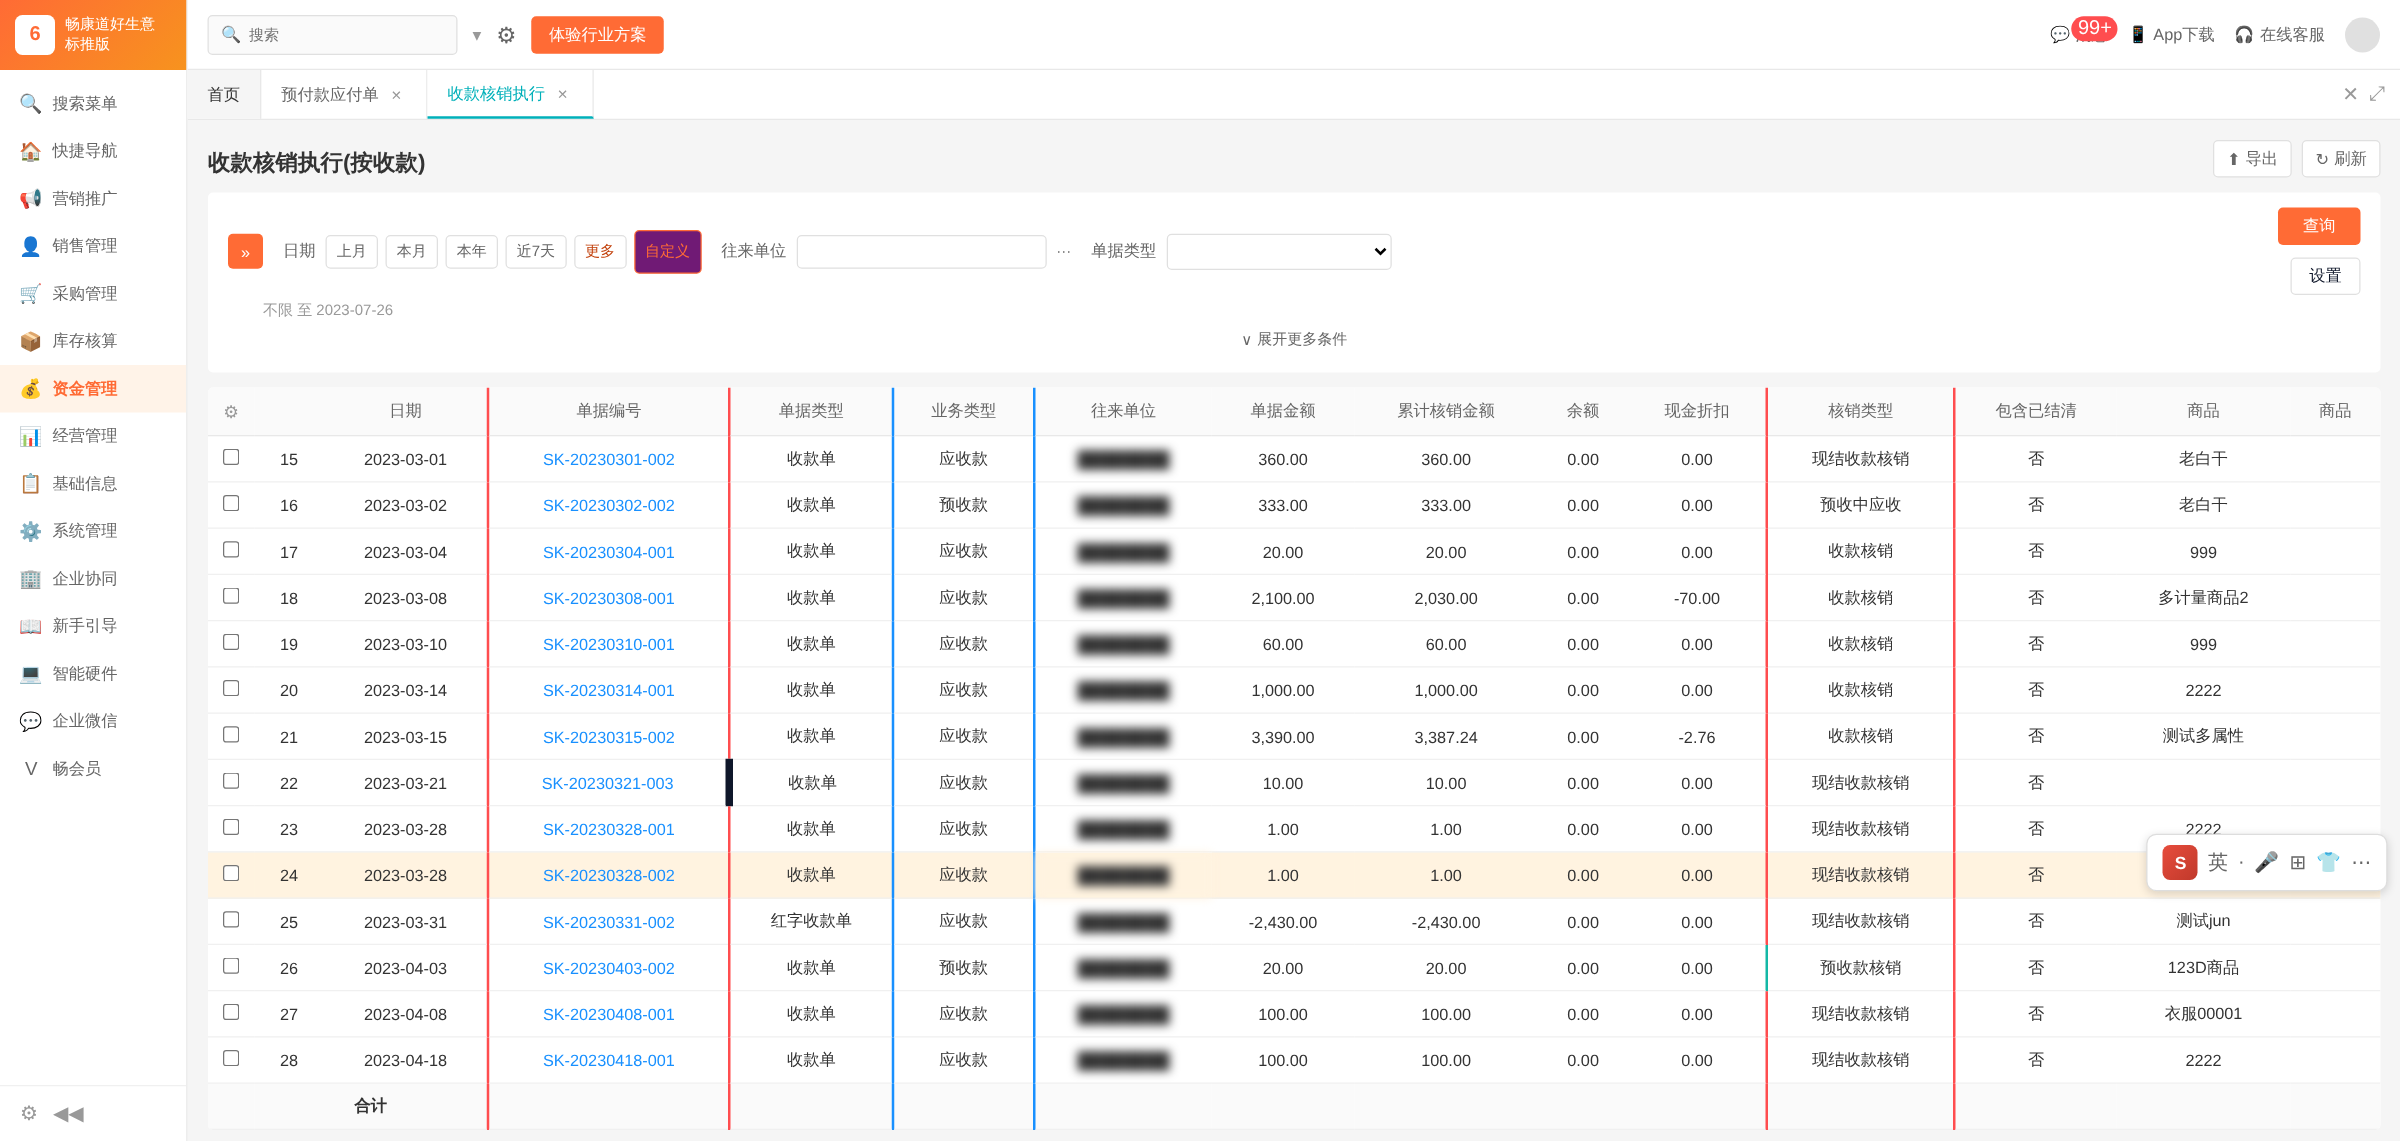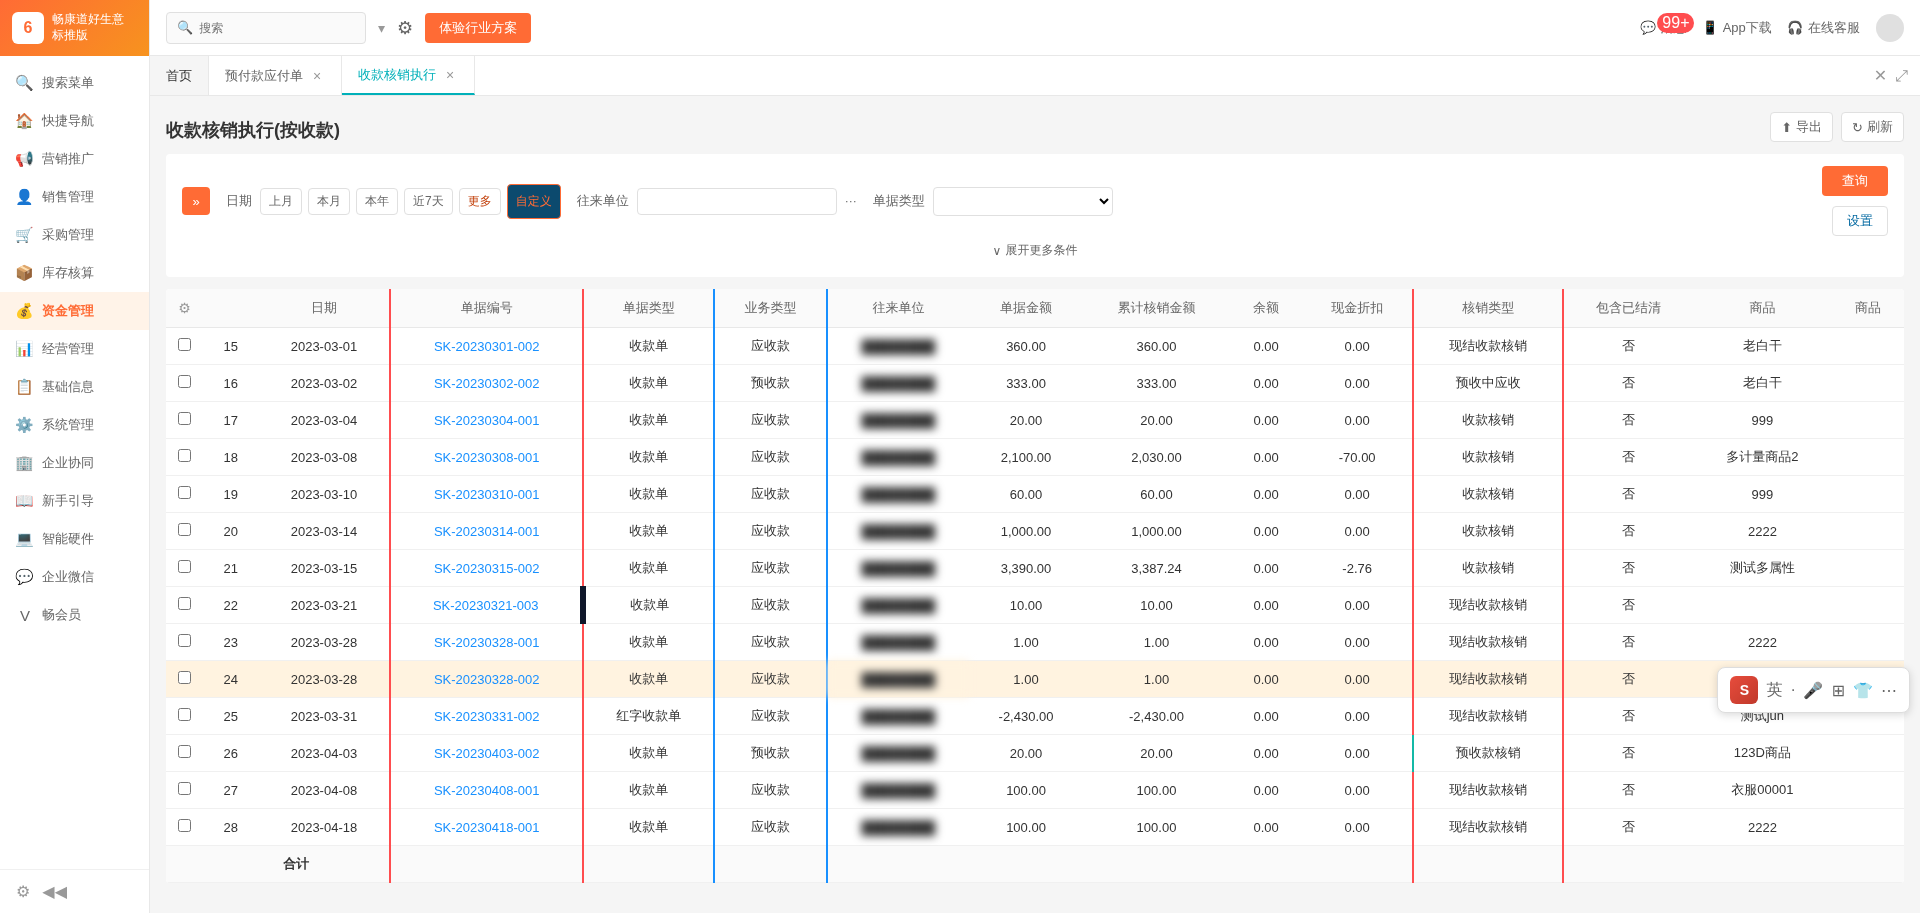--- a/index.html
+++ b/index.html
@@ -55,26 +55,26 @@
 
     
     .filter-area { background: #fff; border-radius: 4px; padding: 12px 16px; margin-bottom: 12px; }
     .filter-row { display: flex; align-items: center; gap: 16px; flex-wrap: wrap; }
     .filter-expand-btn { width: 28px; height: 28px; background: #ff6b35; border-radius: 4px; display: flex; align-items: center; justify-content: center; color: #fff; cursor: pointer; flex-shrink: 0; }
     .filter-item { display: flex; align-items: center; gap: 8px; }
     .filter-label { color: #666; font-size: 13px; white-space: nowrap; }
     .filter-date-group { display: flex; align-items: center; gap: 6px; }
     .filter-date-btn { padding: 4px 8px; border: 1px solid #e0e0e0; border-radius: 4px; cursor: pointer; font-size: 12px; color: #666; background: #fff; }
     .filter-date-btn.more { color: #c2410c; }
-    .filter-date-custom { padding: 8px 8px; border: 1px solid #ff6b35; border-radius: 4px; cursor: pointer; font-size: 12px; color: #ff6b35; background: #0c4a6e; }
+    .filter-date-custom { padding: 8px 8px; border: 1px solid #ff6b35; border-radius: 4px; cursor: pointer; font-size: 12px; color: #ff6b35; background: #701a75; }
     .filter-select { padding: 5px 10px; border: 1px solid #e0e0e0; border-radius: 4px; font-size: 13px; background: #fff; width: 200px; }
     .filter-more-btn { color: #666; font-size: 12px; cursor: pointer; }
     .filter-type-select { width: 180px; padding: 5px 10px; border: 1px solid #e0e0e0; border-radius: 4px; font-size: 13px; background: #fff; }
     .btn-query { background: #ff6b35; color: #fff; border: none; border-radius: 4px; padding: 6px 20px; font-size: 13px; cursor: pointer; }
-    .btn-settings { background: #fff; color: #0369a1; border: 1px solid #e0e0e0; border-radius: 4px; padding: 5px 14px; font-size: 13px; cursor: pointer; margin-top: 6px; }
+    .btn-settings { background: #fff; color: #0f172a; border: 1px solid #e0e0e0; border-radius: 4px; padding: 5px 14px; font-size: 13px; cursor: pointer; margin-top: 6px; }
 
     .expand-more-row { display: flex; align-items: center; justify-content: center; padding: 6px 0; cursor: pointer; color: #666; font-size: 12px; gap: 4px; }
 
     
     .table-container { background: #fff; border-radius: 4px; overflow: hidden; }
     .data-table { width: 100%; border-collapse: collapse; font-size: 13px; }
     .data-table th { background: #fafafa; color: #666; font-weight: 500; padding: 10px 12px; text-align: center; border-bottom: 1px solid #e8e8e8; white-space: nowrap; }
     .data-table td { padding: 9px 12px; text-align: center; border-bottom: 1px solid #f0f0f0; color: #333; white-space: nowrap; }
     .link-blue { color: #1890ff; cursor: pointer; text-decoration: none; }
     .text-red { color: #ff4d4f; }
@@ -271,20 +271,21 @@
             <option></option>
           </select>
         </div>
 
         <div style="margin-left:auto; display:flex; flex-direction:column; align-items:flex-end; gap:4px;">
           <button class="btn-query">查询</button>
           <button class="btn-settings">设置</button>
         </div>
       </div>
 
+      <div style="padding: 4px 0 0 28px; color: #999; font-size: 12px;">不限 至 2023-07-26</div>
 
       <div class="expand-more-row">
         <span>∨</span>
         <span>展开更多条件</span>
       </div>
     </div>
 
     <div class="table-container">
       <div class="table-scroll">
         <table class="data-table">

